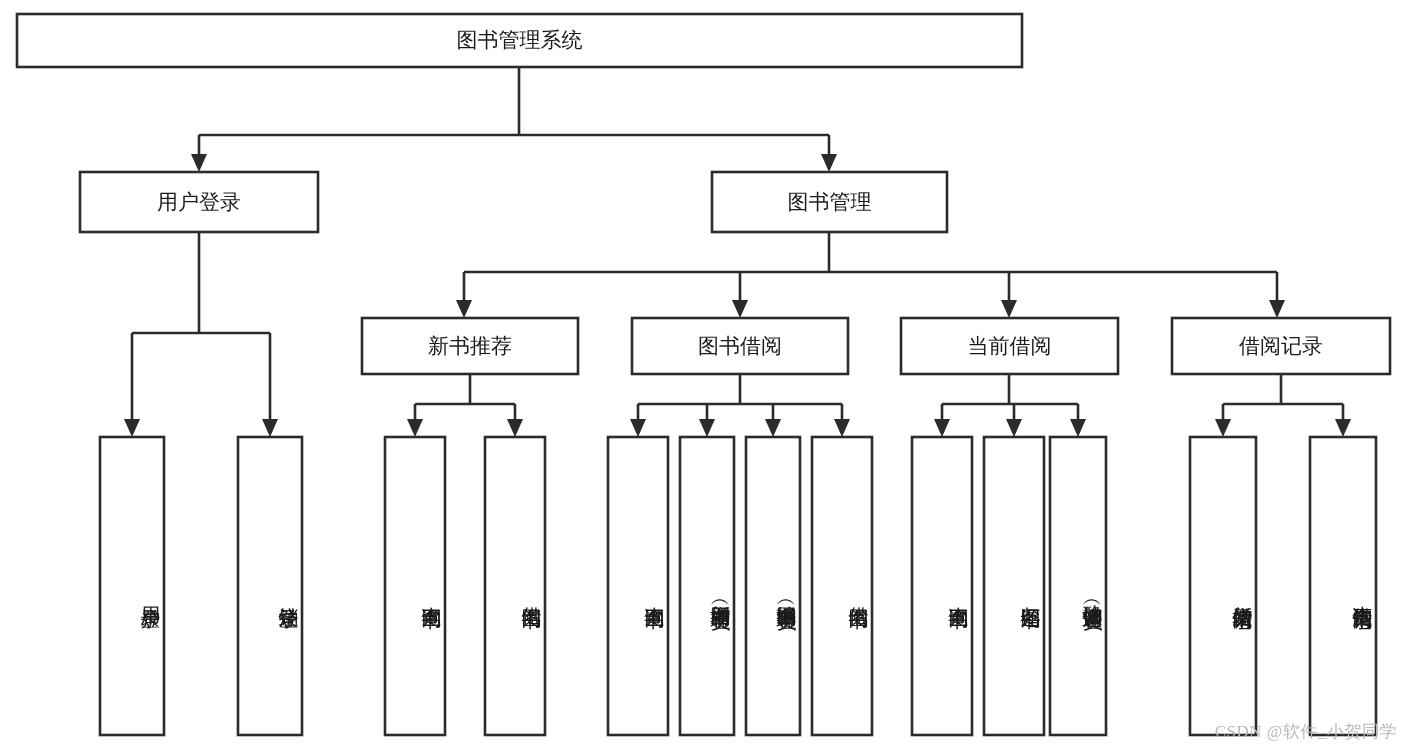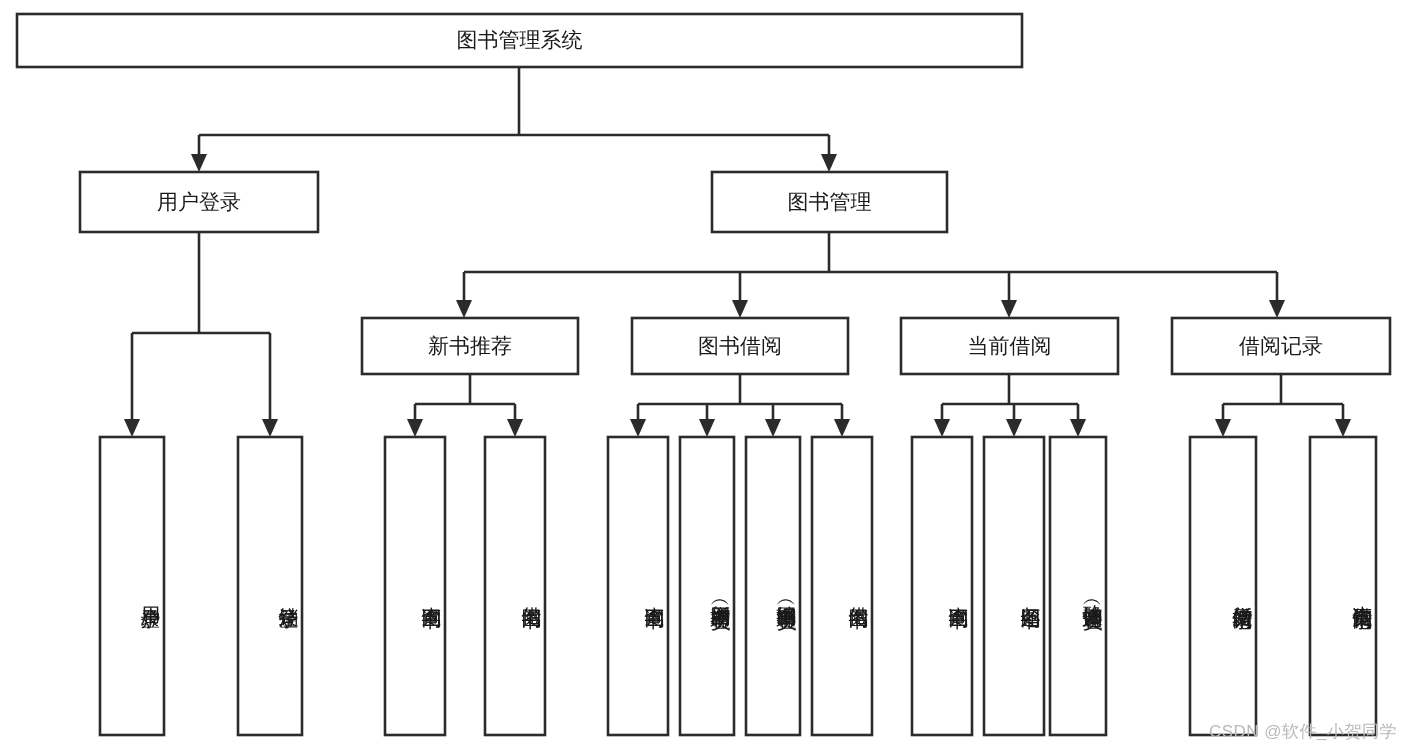--- a/index.html
+++ b/index.html
@@ -59,21 +59,21 @@
     white-space: nowrap;
     display: flex;
     align-items: flex-start;
     justify-content: center;
     pointer-events: none;
   }
   .watermark {
     position: absolute;
     right: 8px;
     bottom: 4px;
-    font-family: Liberation Sans, sans-serif;
+    font-family: Liberation Serif, serif;
     font-size: 17px;
     color: #b9b9b9;
     letter-spacing: 0.5px;
     white-space: nowrap;
   }
 </style>
 </head>
 <body>
 
 <div id="diagram-root">

